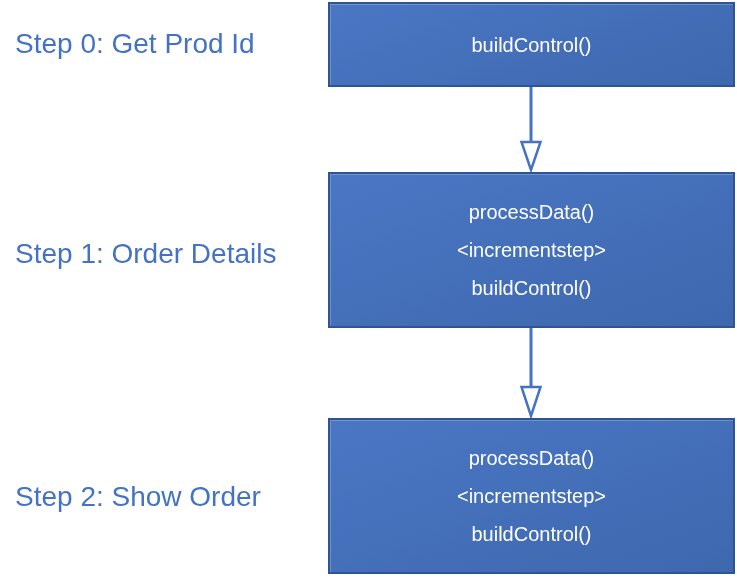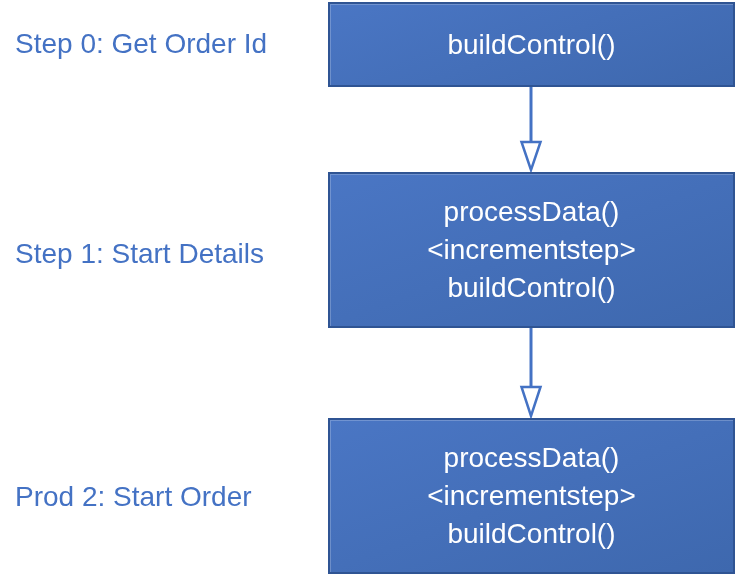--- a/index.html
+++ b/index.html
@@ -39,21 +39,21 @@
     width:407px;
     box-sizing:border-box;
     border:2px solid var(--box-border);
     background:linear-gradient(160deg,var(--box-fill-top) 0%,var(--box-fill-bottom) 100%);
     box-shadow:inset 1px 1px 0 rgba(255,255,255,0.22);
     display:flex;
     flex-direction:column;
     align-items:center;
     justify-content:center;
     color:var(--box-text);
-    font-size:28px;
+    font-size:20px;
     line-height:38px;
     text-align:center;
   }
   .flow-box.b0{top:2px;height:85px;}
   .flow-box.b1{top:172px;height:156px;}
   .flow-box.b2{top:418px;height:156px;}
   .box-line{display:block;white-space:nowrap;}
   .connector{
     position:absolute;
     left:519px;
@@ -62,23 +62,23 @@
   }
   .connector.a0{top:87px;height:85px;}
   .connector.a1{top:328px;height:90px;}
   .connector svg{display:block;width:100%;height:100%;}
 </style>
 </head>
 <body>
 
 <div class="canvas">
 
-  <div class="step-label l0">Step 0: Get Order Id</div>
-  <div class="step-label l1">Step 1: Start Details</div>
-  <div class="step-label l2">Prod 2: Start Order</div>
+  <div class="step-label l0">Step 0: Get Prod Id</div>
+  <div class="step-label l1">Step 1: Order Details</div>
+  <div class="step-label l2">Step 2: Show Order</div>
 
   <div class="flow-box b0">
     <span class="box-line">buildControl()</span>
   </div>
 
   <div class="connector a0">
     <svg viewBox="0 0 24 85">
       <line x1="12" y1="0" x2="12" y2="56" stroke="currentColor" stroke-width="3"></line>
       <polygon points="2.5,55 21.5,55 12,83" fill="#ffffff" stroke="currentColor" stroke-width="2.5" stroke-linejoin="miter"></polygon>
     </svg>

